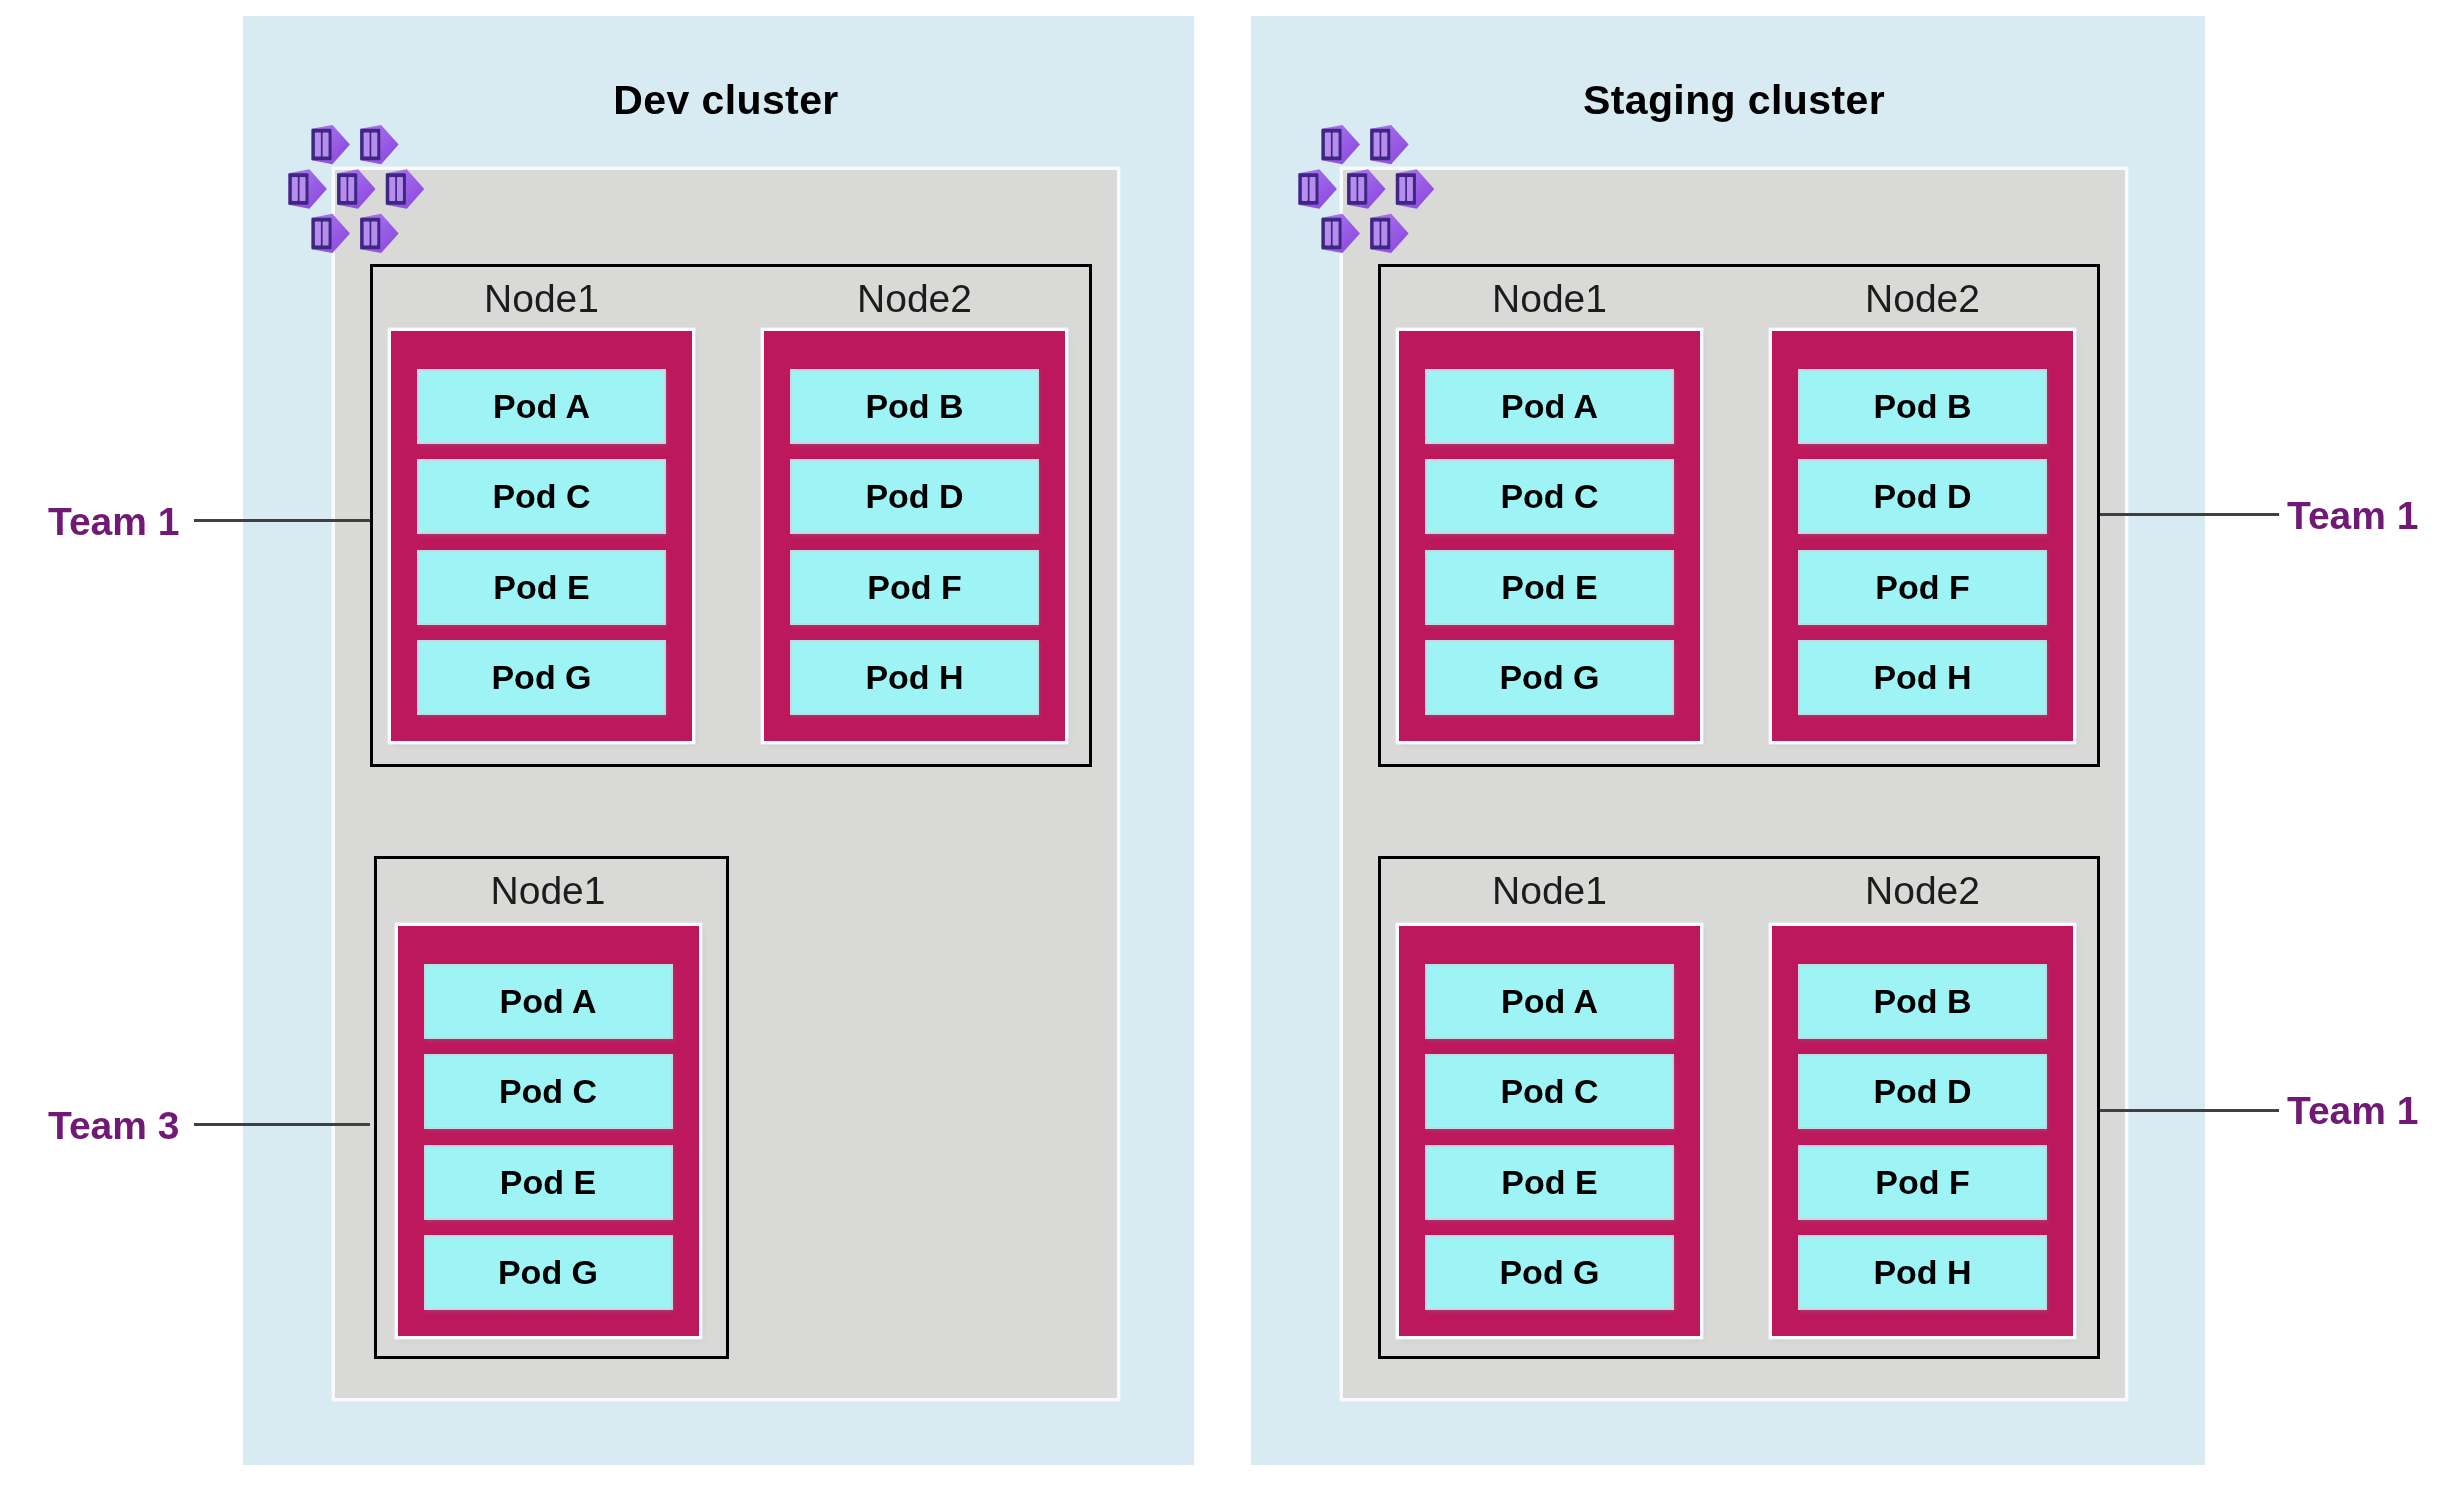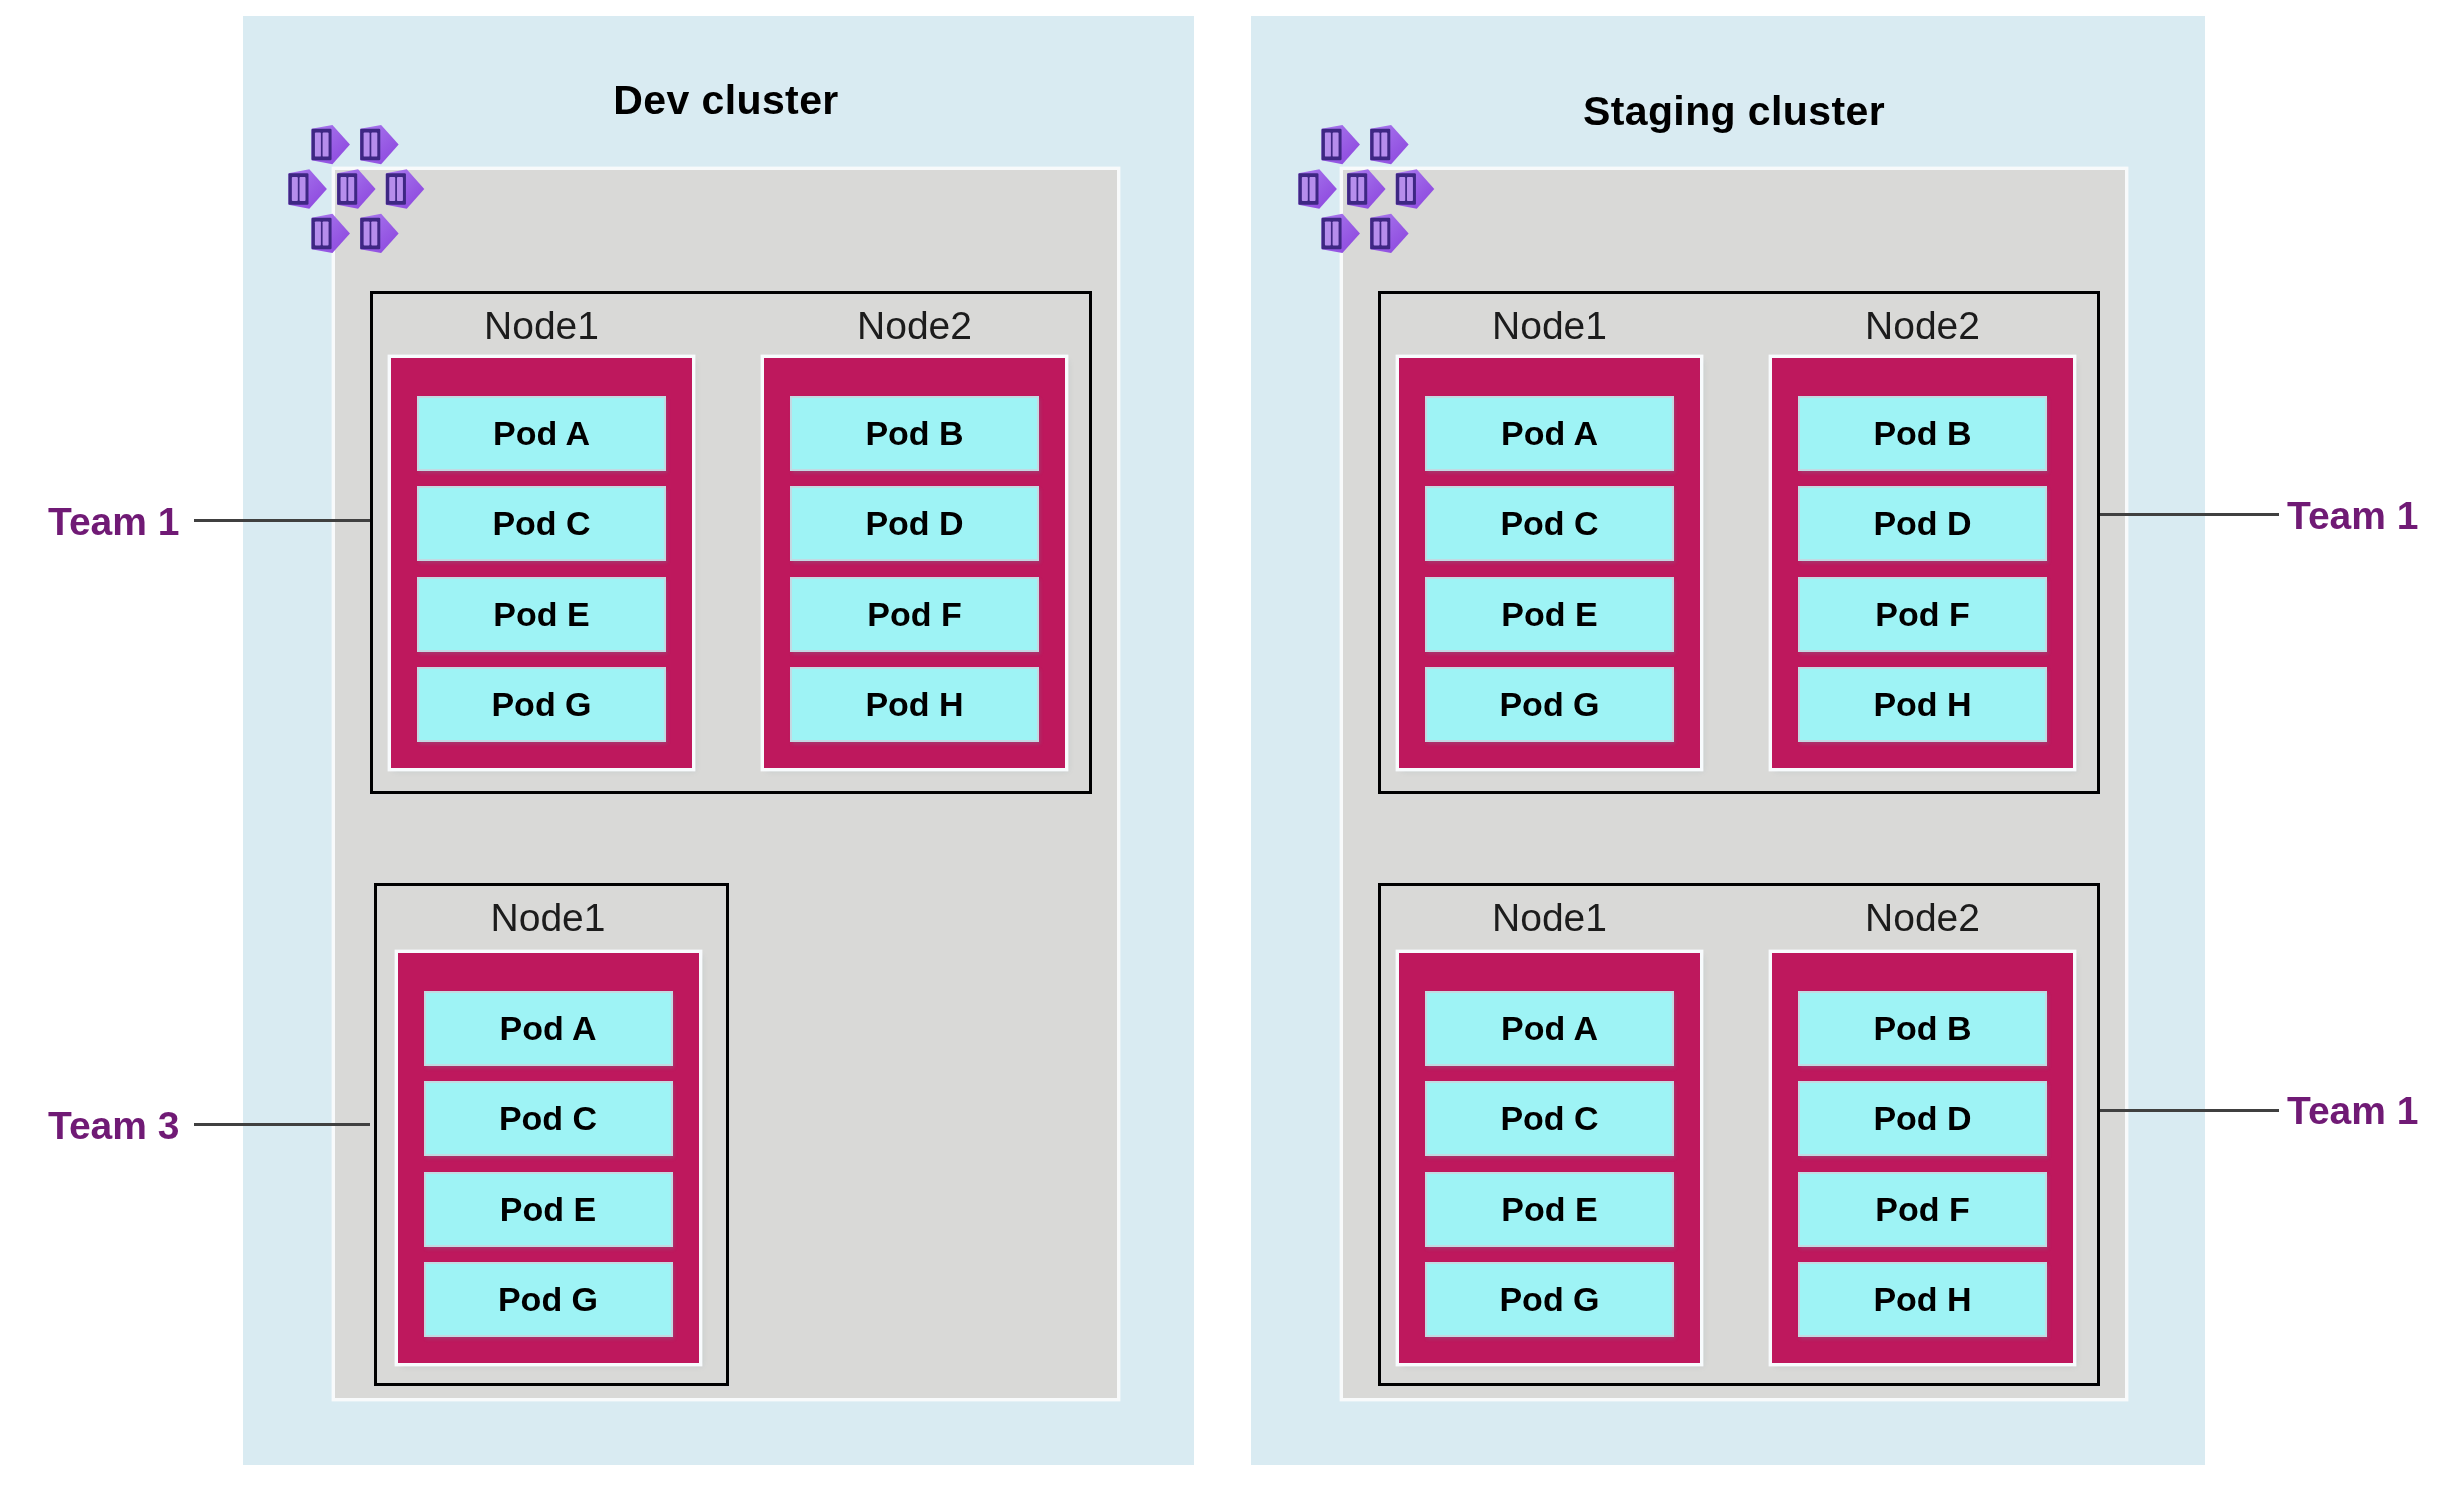--- a/index.html
+++ b/index.html
@@ -11,21 +11,21 @@
   .graybox{
     position:absolute;background:#d9d9d7;
     box-shadow:0 0 0 3.4px rgba(251,252,252,0.9);
   }
   .cluster-title{
     position:absolute;margin:0;font-size:41px;font-weight:bold;color:#000;
     text-align:center;line-height:55px;letter-spacing:0.4px;
   }
   .icon-group{position:absolute;}
   .nodebox{
-    position:absolute;border:3.4px solid #000;box-sizing:border-box;background:transparent;margin-top:27px;
+    position:absolute;border:3.4px solid #000;box-sizing:border-box;background:transparent;
   }
   .node-label{
     position:absolute;font-size:39px;font-weight:400;color:#1c1c1c;
     text-align:center;line-height:46px;
   }
   .panel{
     position:absolute;background:#be185d;box-sizing:border-box;
     box-shadow:0 0 0 3.4px rgba(250,253,255,0.95), 2.6px 3.4px 5.1px rgba(120,150,160,0.25);
     display:flex;flex-direction:column;gap:15.4px;padding:38px 26px 25px 26px;
   }
@@ -100,21 +100,21 @@
         <div class="pod">Pod C</div>
         <div class="pod">Pod E</div>
         <div class="pod">Pod G</div>
       </div>
     </div>
   </section>
 
   <section class="cluster" style="left:1251px;top:16px;width:954px;height:1449px">
     <div class="graybox" style="left:92px;top:154px;width:782px;height:1228px"></div>
 
-    <h2 class="cluster-title" style="left:92px;top:68px;width:782px">Staging cluster</h2>
+    <h2 class="cluster-title" style="left:92px;top:57px;width:782px">Staging cluster</h2>
 
     <svg class="icon-group" style="left:44px;top:108px" width="141" height="130" viewBox="0 0 165 152" xmlns="http://www.w3.org/2000/svg" xmlns:xlink="http://www.w3.org/1999/xlink">
       <use href="#prism" xlink:href="#prism" x="27" y="0" width="51" height="48"></use>
       <use href="#prism" xlink:href="#prism" x="84" y="0" width="51" height="48"></use>
       <use href="#prism" xlink:href="#prism" x="0" y="52" width="51" height="48"></use>
       <use href="#prism" xlink:href="#prism" x="57" y="52" width="51" height="48"></use>
       <use href="#prism" xlink:href="#prism" x="114" y="52" width="51" height="48"></use>
       <use href="#prism" xlink:href="#prism" x="27" y="104" width="51" height="48"></use>
       <use href="#prism" xlink:href="#prism" x="84" y="104" width="51" height="48"></use>
     </svg>

